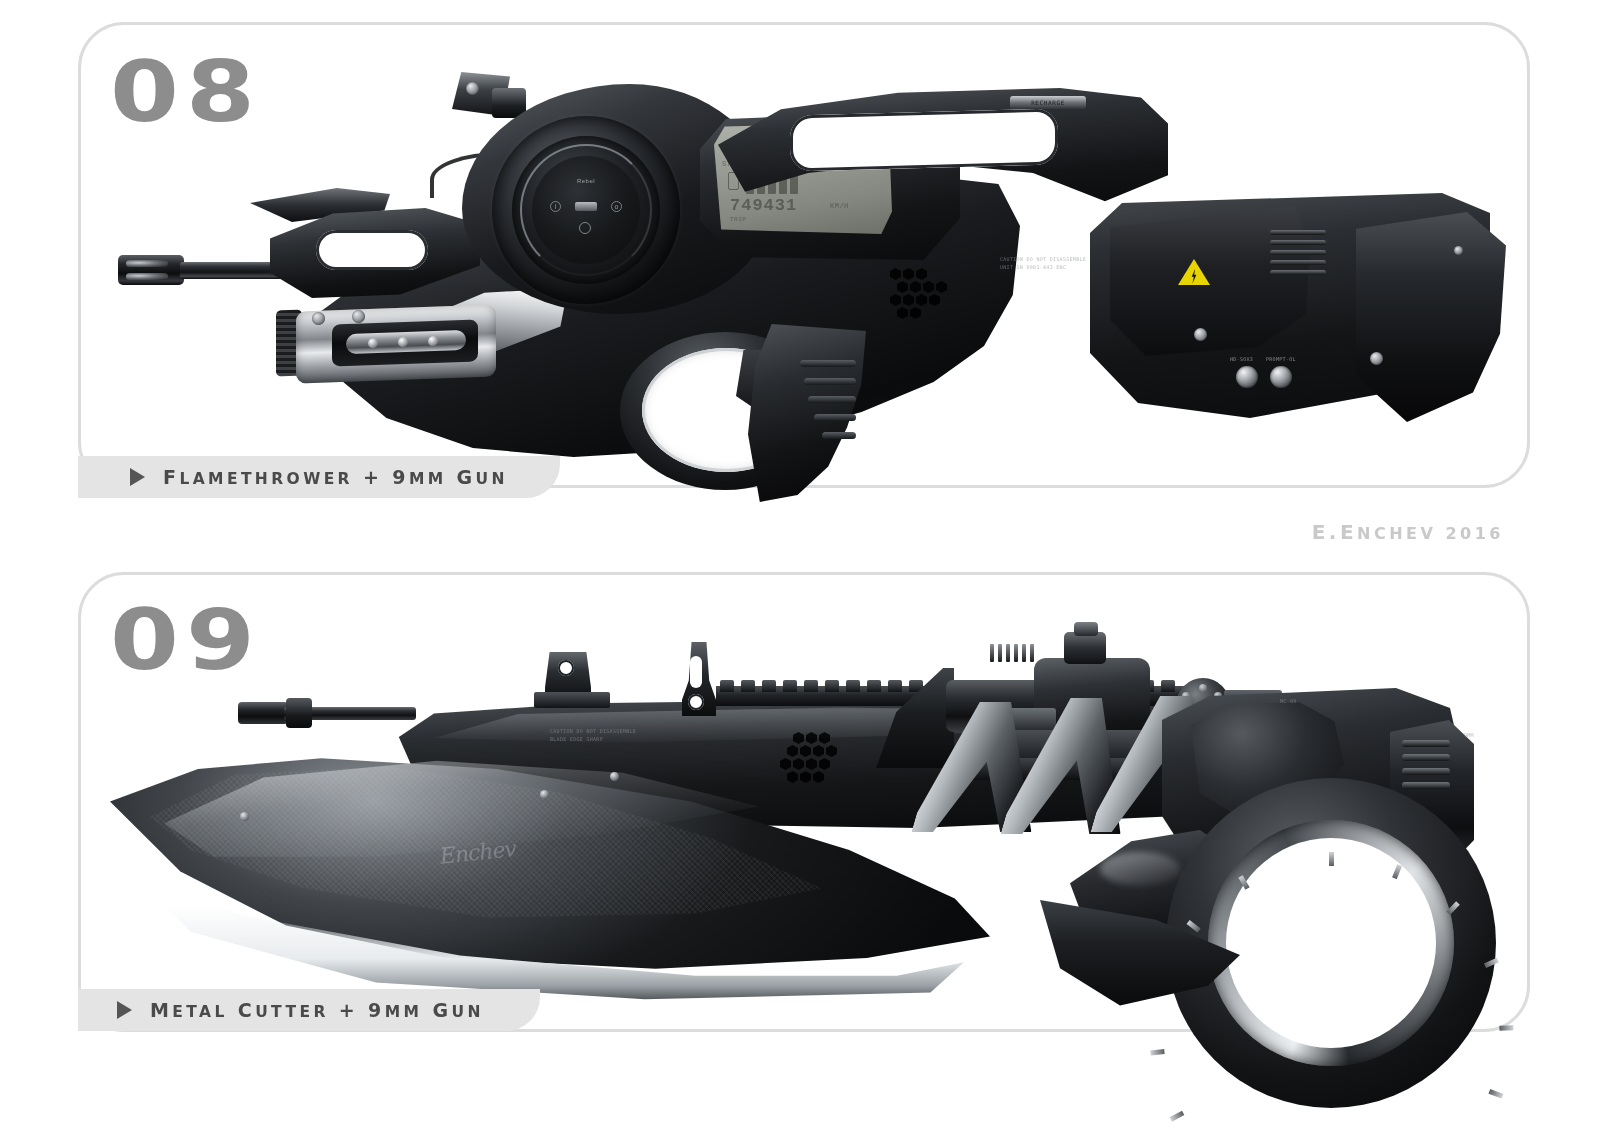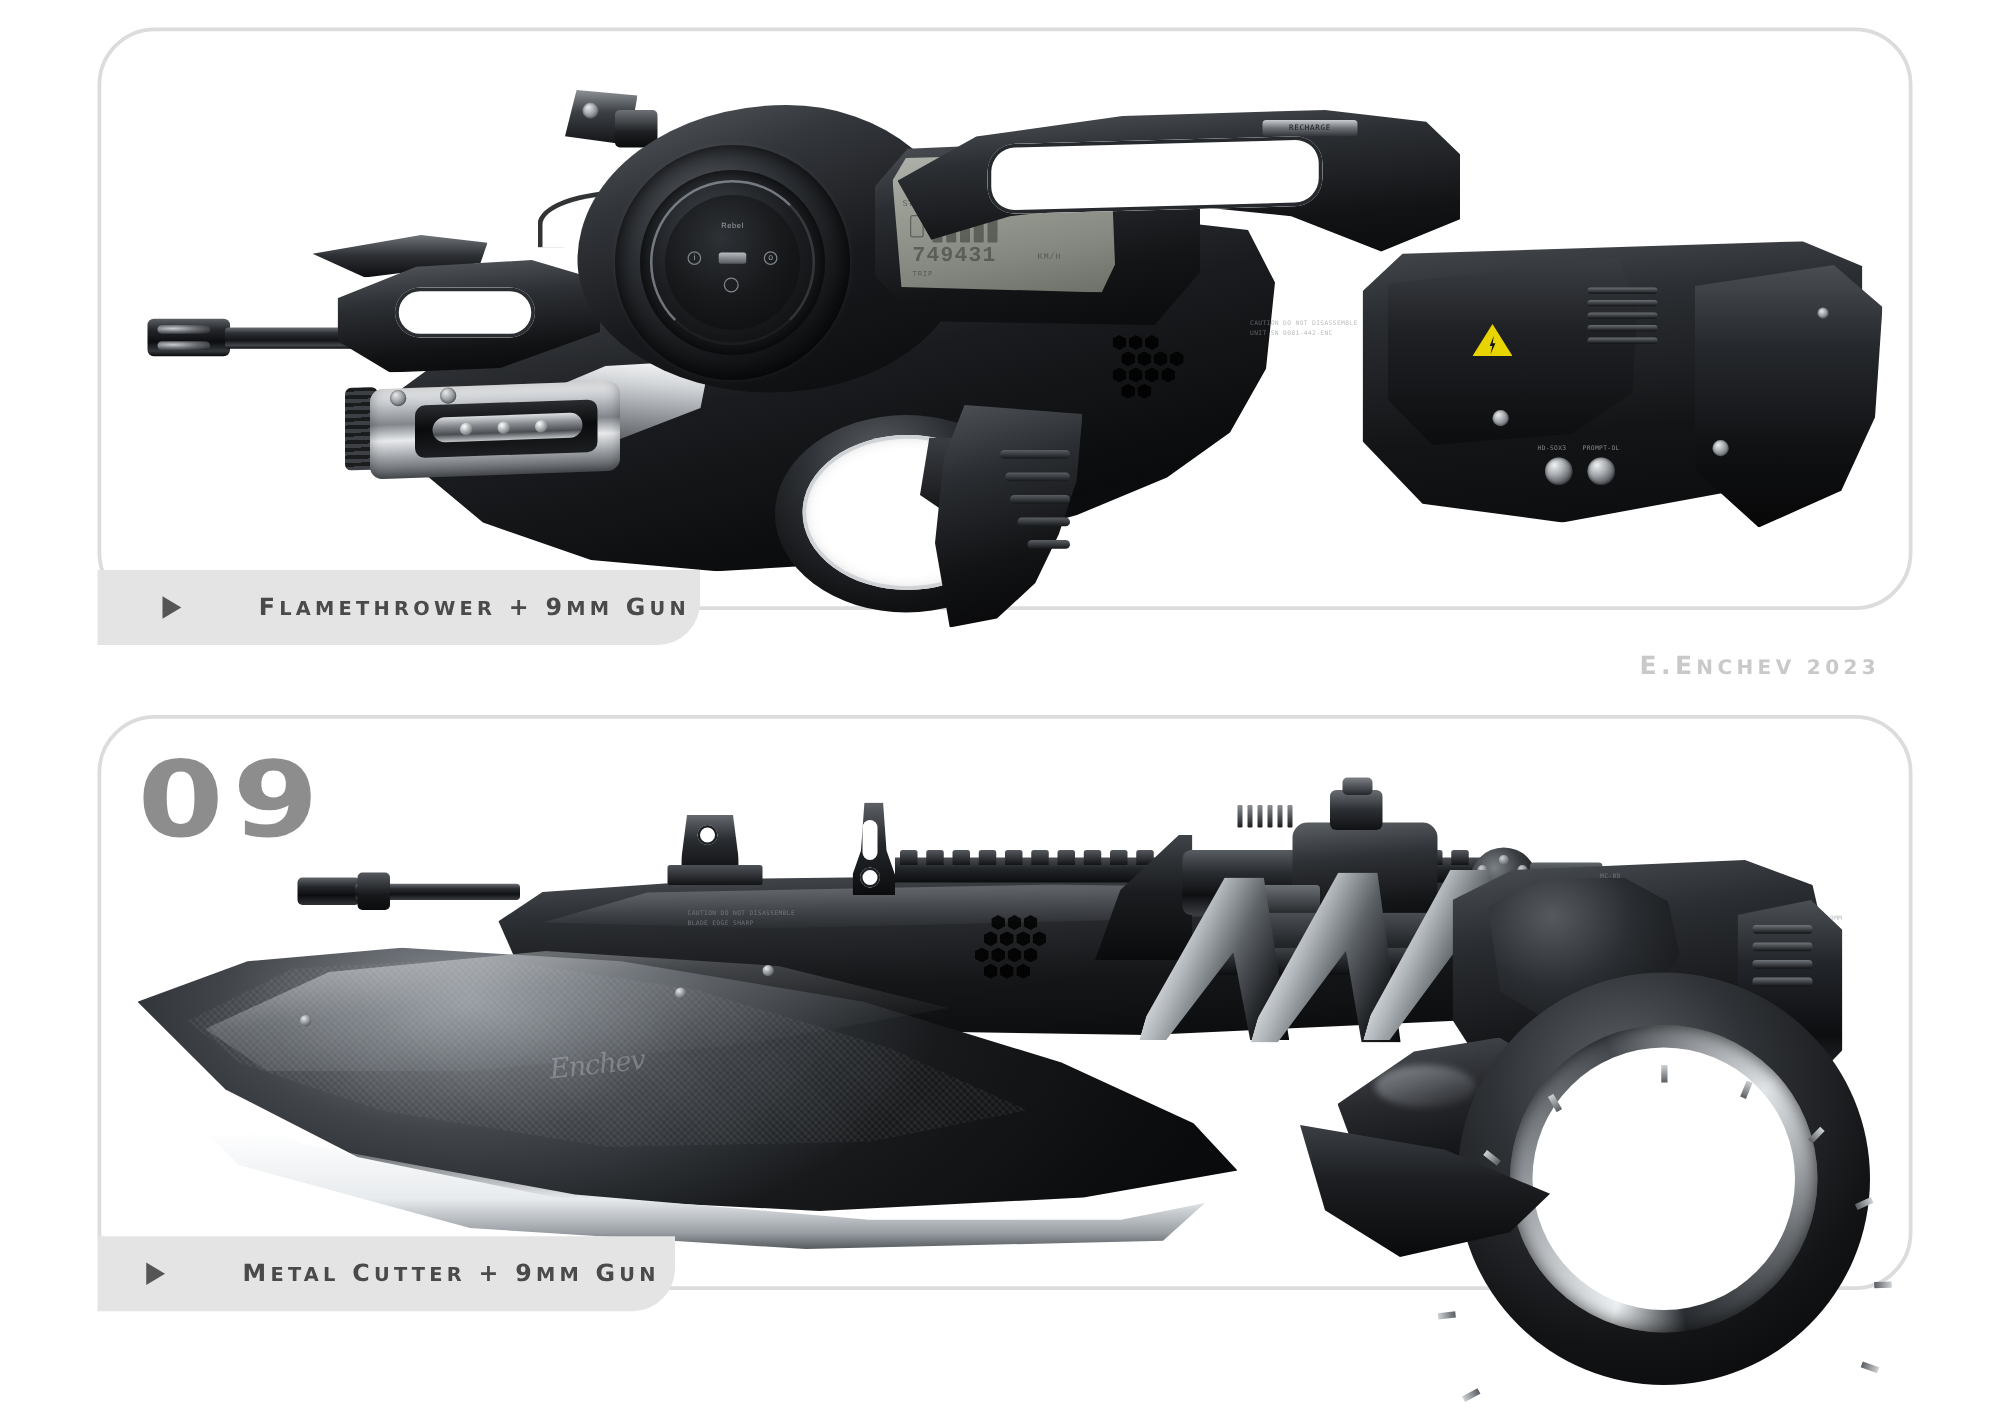--- a/index.html
+++ b/index.html
@@ -43,28 +43,27 @@
   
   .index-num span {
     display: inline-block;
     transform: scaleX(1.18);
     transform-origin: left center;
   }
 
   
   .caption-tab {
     position: absolute;
-    height: 60px;
+    height: 42px;
     background: #e4e4e4;
     border-bottom-right-radius: 34px;
     display: flex;
     align-items: center;
     padding-left: 52px;
     white-space: nowrap;
-    gap: 44px;
   }
   #caption-08 { left: 78px; top: 456px;  width: 482px; }
   #caption-09 { left: 78px; top: 989px;  width: 462px; padding-left: 39px; }
 
   .caption-bullet {
     width: 0; height: 0;
     border-left: 15px solid #555;
     border-top: 9px solid transparent;
     border-bottom: 9px solid transparent;
     margin-right: 18px;
@@ -699,20 +698,21 @@
   #w9-micro2 { left: 1190px; top: 118px; }
   #w9-micro3 { left: 1374px; top: 152px; }
 </style>
 </head>
 <body>
 
 <div class="sheet">
 
   <div class="panel" id="panel-08"></div>
 
+  <div class="index-num" id="num-08"><span>08</span></div>
 
   <div class="art" id="weapon-08" style="position:absolute;">
 
     <div class="art" id="w8-muzzle">
       <div class="slot s1"></div>
       <div class="slot s2"></div>
     </div>
     <div class="art" id="w8-barrel"></div>
     <div class="art" id="w8-barrel-ring1"></div>
     <div class="art" id="w8-barrel-ring2"></div>
@@ -839,21 +839,21 @@
     <div class="hexscrew" id="w8-screw1"></div>
     <div class="hexscrew" id="w8-screw2"></div>
     <div class="hexscrew" id="w8-screw3" style="width:9px;height:9px"></div>
   </div>
 
   <div class="caption-tab" id="caption-08">
     <div class="caption-bullet"></div>
     <div class="caption-text"><span>F</span><span class="lc">LAMETHROWER</span> <span>+</span> <span>9</span><span class="lc">MM</span> <span>G</span><span class="lc">UN</span></div>
   </div>
 
-  <div id="signature"><span>E.E</span><span class="lc">NCHEV 2023</span></div>
+  <div id="signature"><span>E.E</span><span class="lc">NCHEV 2016</span></div>
 
   <div class="panel" id="panel-09"></div>
 
   <div class="index-num" id="num-09"><span>09</span></div>
 
   <div class="art" id="weapon-09">
 
     <div class="art" id="w9-muzzle"></div>
     <div class="art" id="w9-barrel"></div>
     <div class="art" id="w9-barrel-blk"></div>

